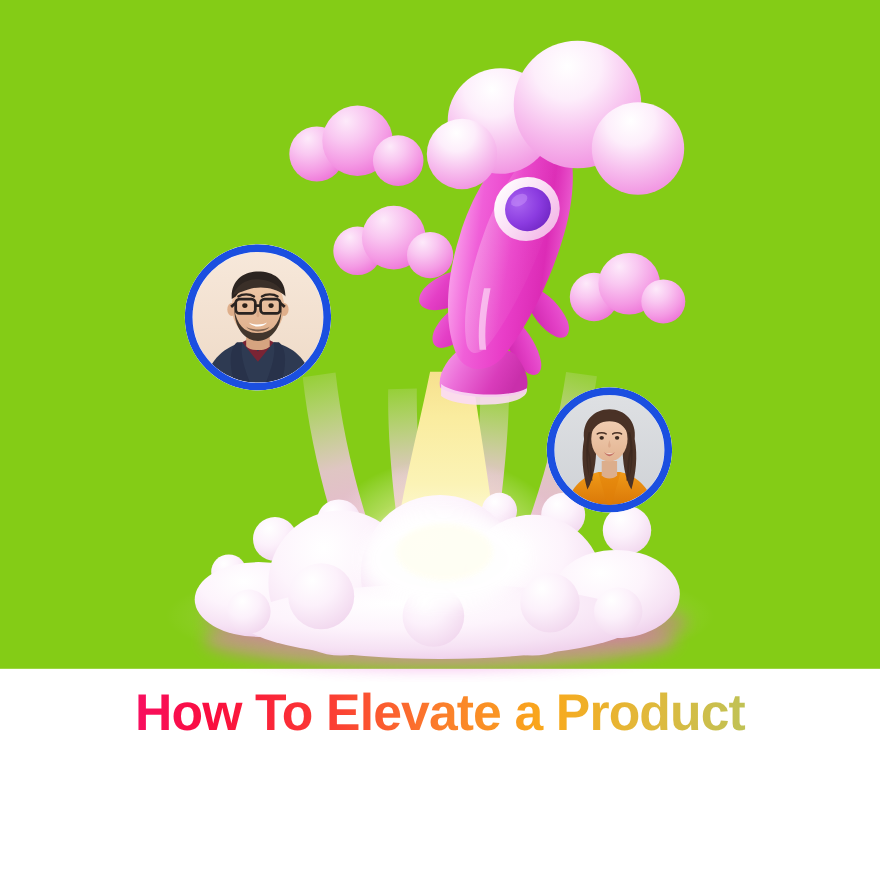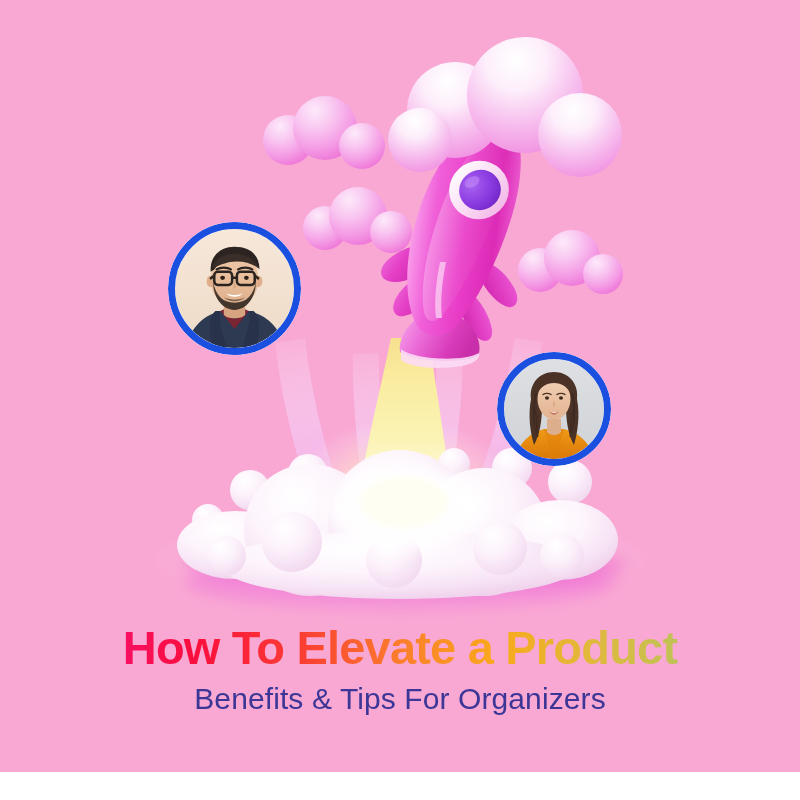--- a/index.html
+++ b/index.html
@@ -5,22 +5,22 @@
 <style>
   * { margin:0; padding:0; box-sizing:border-box; }
   html, body {
     width:800px; height:800px;
     background:#ffffff;
     font-family:"Liberation Sans", sans-serif;
     overflow:hidden;
   }
   #canvas {
     position:relative;
-    width:800px; height:772px;
-    background:#f9a8d4;
+    width:800px; height:608px;
+    background:#84cc16;
   }
 
   
   #illustration {
     position:absolute;
     left:0; top:0;
     width:800px; height:620px;
   }
   #illustration svg { display:block; width:800px; height:620px; }
 
@@ -441,16 +441,15 @@
           <path d="M45 52 C 48 55, 52 55, 55 52 C 52 57, 48 57, 45 52 Z" fill="#C27067"></path>
           <path d="M46 52.5 C 48.5 54, 51.5 54, 54 52.5 C 51.5 53.6, 48.5 53.6, 46 52.5 Z" fill="#FFFFFF"></path>
         </g>
       </svg>
     </div>
     <div class="ring"></div>
   </div>
 
   <div id="text-block">
     <span class="headline" id="headline-line-1">How To Elevate a Product</span>
-    <span id="subtitle">Benefits &amp; Tips For Organizers</span>
   </div>
 
 </div>
 
 </body></html>

